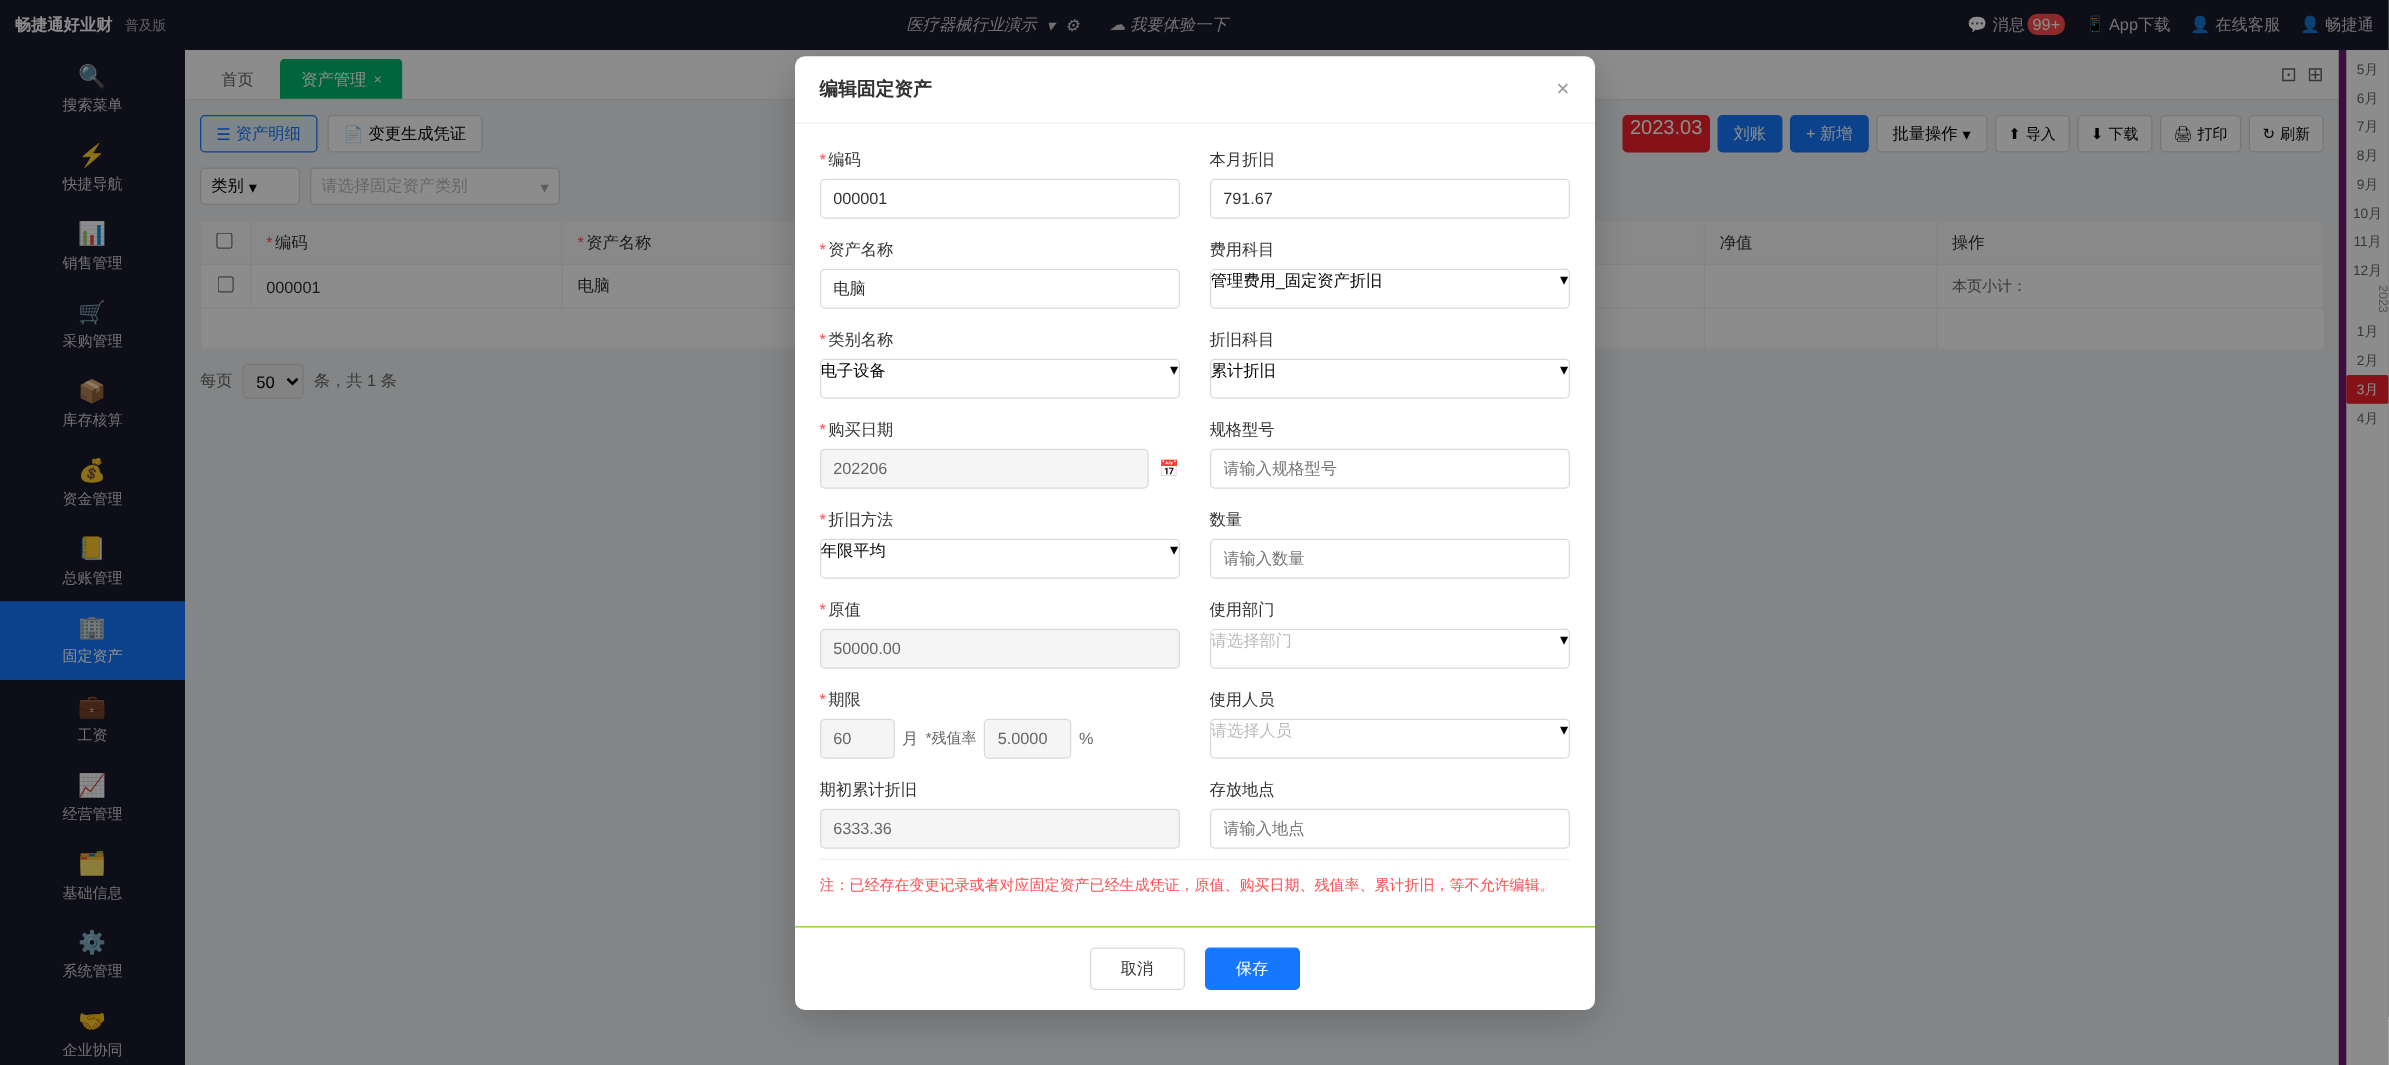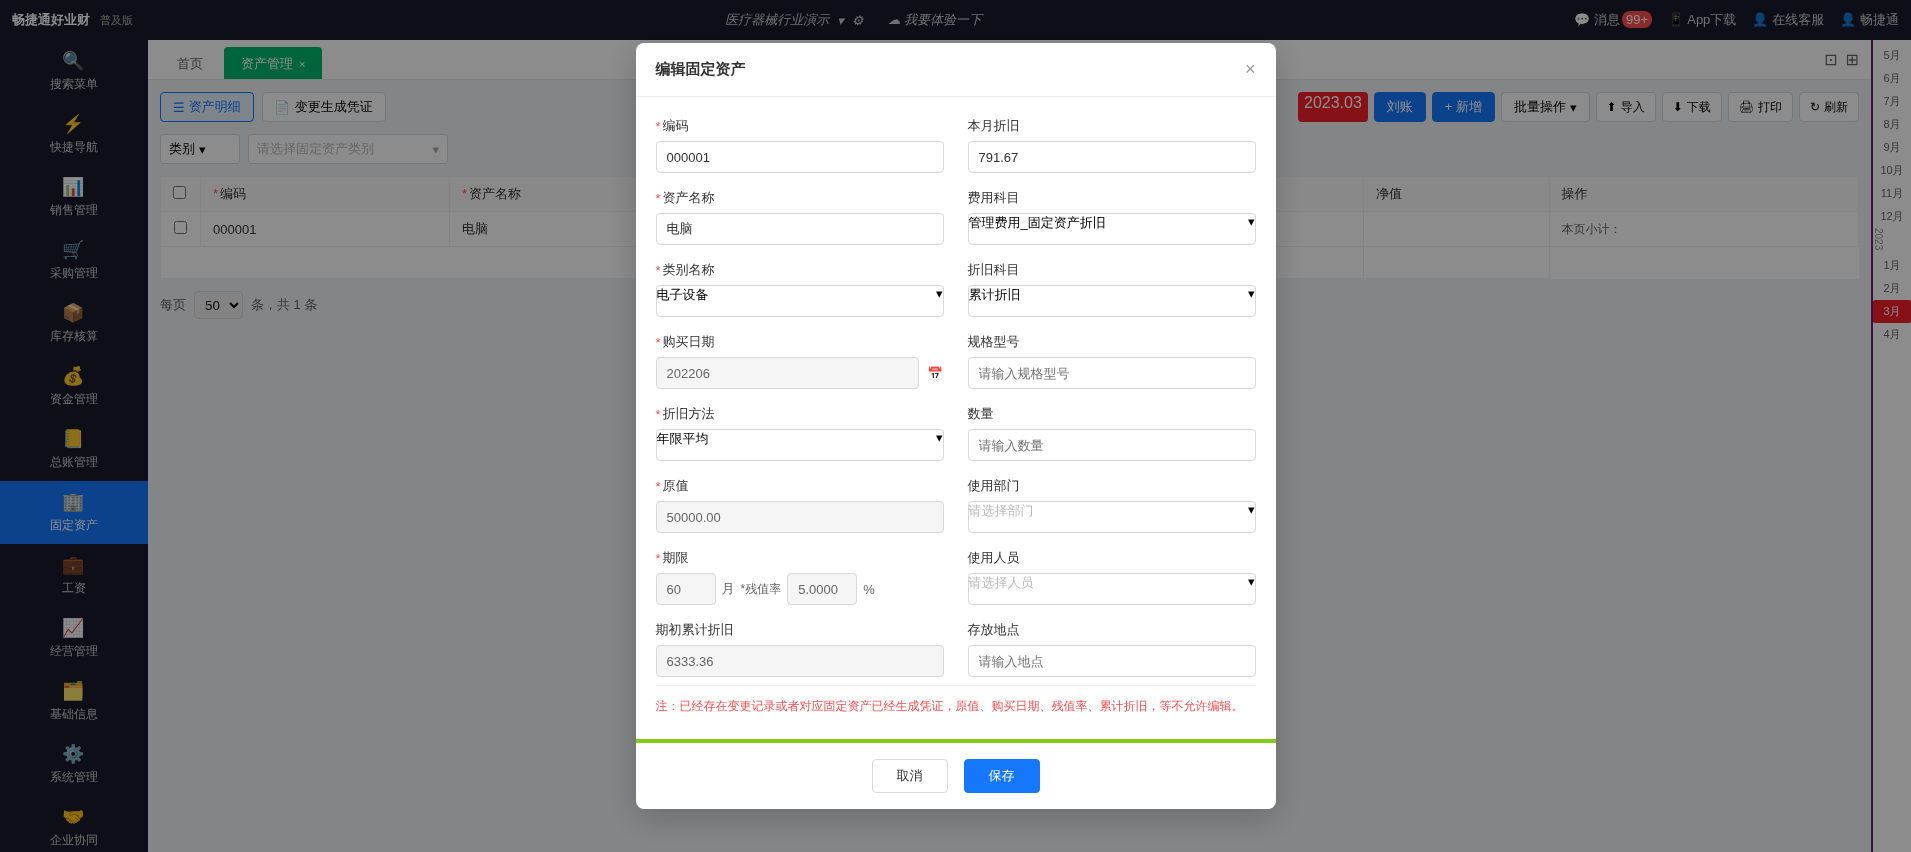--- a/index.html
+++ b/index.html
@@ -58,21 +58,21 @@
     .data-table th { background: #fafafa; border: 1px solid #f0f0f0; padding: 8px 12px; text-align: left; font-weight: 500; color: #333; font-size: 13px; }
     .data-table td { border: 1px solid #f0f0f0; padding: 8px 12px; color: #333; font-size: 13px; }
     .required-star { color: #ff4d4f; margin-right: 2px; }
     .checkbox-cell { width: 40px; text-align: center; }
 
     
     .pagination { display: flex; align-items: center; gap: 8px; margin-top: 12px; font-size: 13px; color: #666; }
     .per-page-select { height: 28px; border: 1px solid #d9d9d9; border-radius: 4px; padding: 0 6px; }
 
     
-    .side-calendar { width: 40px; background: #fff; border-left: 2px solid #701a75; display: flex; flex-direction: column; align-items: flex-start; padding: 4px 0; font-size: 11px; color: #666; flex-shrink: 0; }
+    .side-calendar { width: 40px; background: #fff; border-left: 6px solid #701a75; display: flex; flex-direction: column; align-items: flex-end; padding: 4px 0; font-size: 11px; color: #666; flex-shrink: 0; }
     .cal-year { color: #999; font-size: 10px; writing-mode: vertical-rl; margin-bottom: 4px; }
     .cal-month { padding: 4px 0; cursor: pointer; color: #666; text-align: center; width: 100%; }
     .cal-month.highlight { background: #f5222d; color: #fff; border-radius: 2px; }
 
     
     .modal-overlay { position: fixed; top: 0; left: 0; width: 100%; height: 100%; background: rgba(0,0,0,0.45); z-index: 1000; display: flex; align-items: center; justify-content: center; }
     .modal { background: #fff; border-radius: 8px; width: 640px; max-height: 90vh; overflow-y: auto; box-shadow: 0 8px 32px rgba(0,0,0,0.2); }
     .modal-header { display: flex; align-items: center; justify-content: space-between; padding: 16px 20px; border-bottom: 1px solid #f0f0f0; }
     .modal-title { font-size: 15px; font-weight: 600; color: #333; }
     .modal-close { cursor: pointer; color: #999; font-size: 18px; background: none; border: none; }
@@ -82,21 +82,21 @@
     .form-label { font-size: 13px; color: #333; display: flex; align-items: center; }
     .form-label .req { color: #ff4d4f; margin-right: 2px; }
     .form-input { height: 32px; border: 1px solid #d9d9d9; border-radius: 4px; padding: 0 10px; font-size: 13px; color: #333; background: #fff; outline: none; }
     .form-input.readonly { background: #f5f5f5; color: #666; }
     .form-input.placeholder { color: #bbb; }
     .form-select { height: 32px; border: 1px solid #d9d9d9; border-radius: 4px; padding: 0 0; font-size: 13px; background: #fff; cursor: pointer; display: flex; justify-content: space-between; }
     .form-row { display: flex; align-items: center; gap: 8px; }
     .form-row .form-input { flex: 1; }
     .form-unit { color: #666; font-size: 13px; white-space: nowrap; }
     .modal-note { font-size: 12px; color: #ff4d4f; padding: 12px 0 4px; border-top: 1px solid #f0f0f0; margin-top: 8px; }
-    .modal-footer { display: flex; justify-content: center; gap: 16px; padding: 16px 20px; border-top: 4px solid #84cc16; }
+    .modal-footer { display: flex; justify-content: center; gap: 16px; padding: 16px 20px; border-top: 1px solid #84cc16; }
     .btn-cancel { height: 34px; padding: 0 24px; border: 1px solid #d9d9d9; background: #fff; border-radius: 4px; cursor: pointer; font-size: 13px; color: #333; }
     .btn-save { height: 34px; padding: 0 24px; border: 1px solid #1677ff; background: #1677ff; border-radius: 4px; cursor: pointer; font-size: 13px; color: #fff; }
     .period-row { display: flex; align-items: center; gap: 6px; }
     .period-row .form-input.small { width: 60px; }
     .residual-input { width: 70px; }
   </style>
 </head>
 <body>
 
 <div class="app-container">

